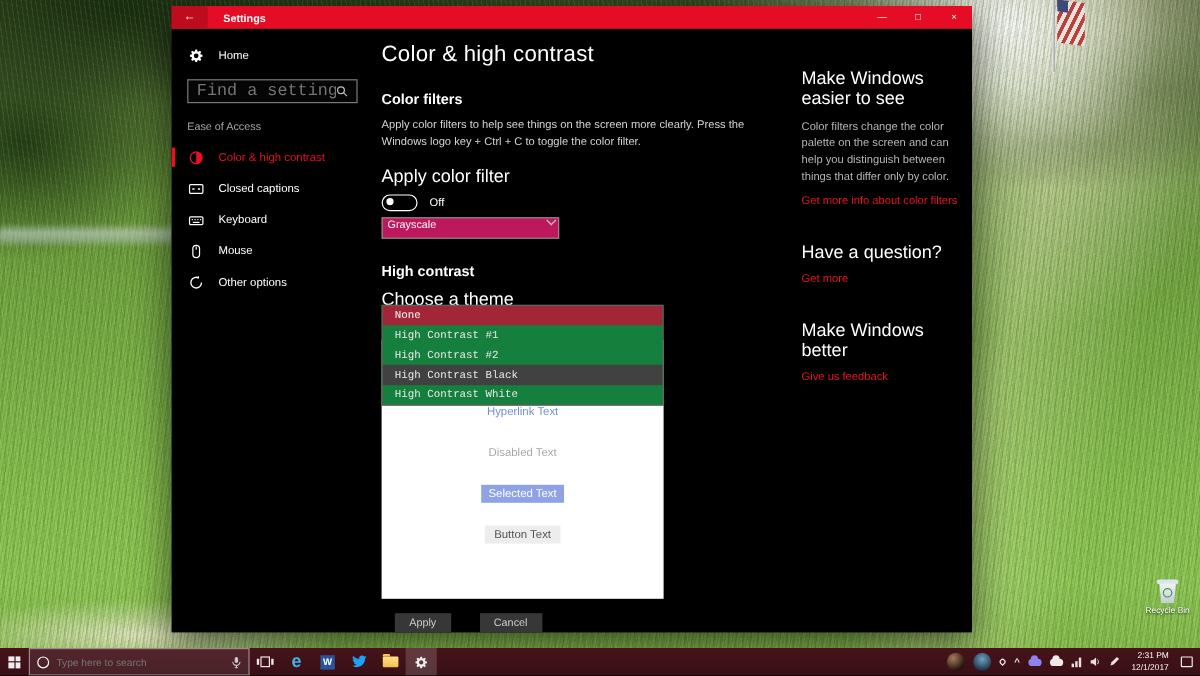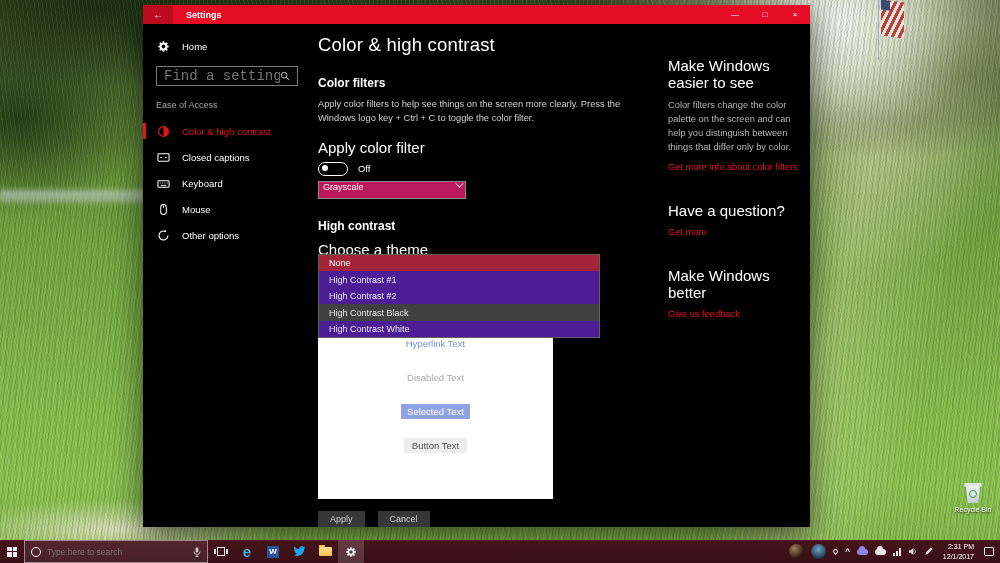--- a/index.html
+++ b/index.html
@@ -90,29 +90,29 @@
   .theme-area { position:relative; margin-top:8px; }
   .preview { margin-top:25px; width:235px; height:216px; background:#fff; padding-top:10px; box-shadow:0 2px 6px rgba(0,0,0,0.4); }
   .prev-row { height:34px; display:flex; align-items:center; justify-content:center; font-size:9.5px; }
   .prev-text { color:#1a1a1a; }
   .prev-link { color:#6f8fd8; }
   .prev-disabled { color:#a8a8a8; }
   .prev-selected span { background:#8fa2e4; color:#fff; padding:2px 6px; }
   .prev-button span { background:#ededed; color:#555; padding:2px 8px; }
   .prev-bg { color:#6a6a6a; }
 
-  .dropdown { position:absolute; left:0; top:13px; width:282px; z-index:5;
-    background:#4c1d95; border:1px solid #606060; }
+  .dropdown { position:absolute; left:0; top:13px; width:235px; z-index:5;
+    background:#15803d; border:1px solid #606060;font-family:Liberation Mono, monospace; }
   .dd-row { height:16.5px; display:flex; align-items:center; padding-left:10px; font-size:9px; color:#e8e8e8; }
   .dd-row.selected { background:#a32638; color:#fff; }
   .dd-row.hovered { background:#414141; }
 
   .btn-row { display:flex; gap:13px; margin-top:12px; }
   .btn { min-width:46px; height:17px; padding:0 12px; background:#373737; color:#cfcfcf; font-size:9px;
-    display:flex; align-items:center; justify-content:center; }
+    display:flex; align-items:center; justify-content:center;margin-left:11px; }
 
   
   .aside { flex:1; padding:33px 12px 0 8px; }
   .aside-heading { font-size:15px; font-weight:400; color:#fff; }
   .aside-text { font-size:9.3px; color:#b5b5b5; line-height:1.5; margin-top:8px; }
   .aside-link { font-size:9.3px; color:#e81123; margin-top:7px; }
   .mt-lg { margin-top:30px; }
   .mt-sm { margin-top:8px; }
 
   

